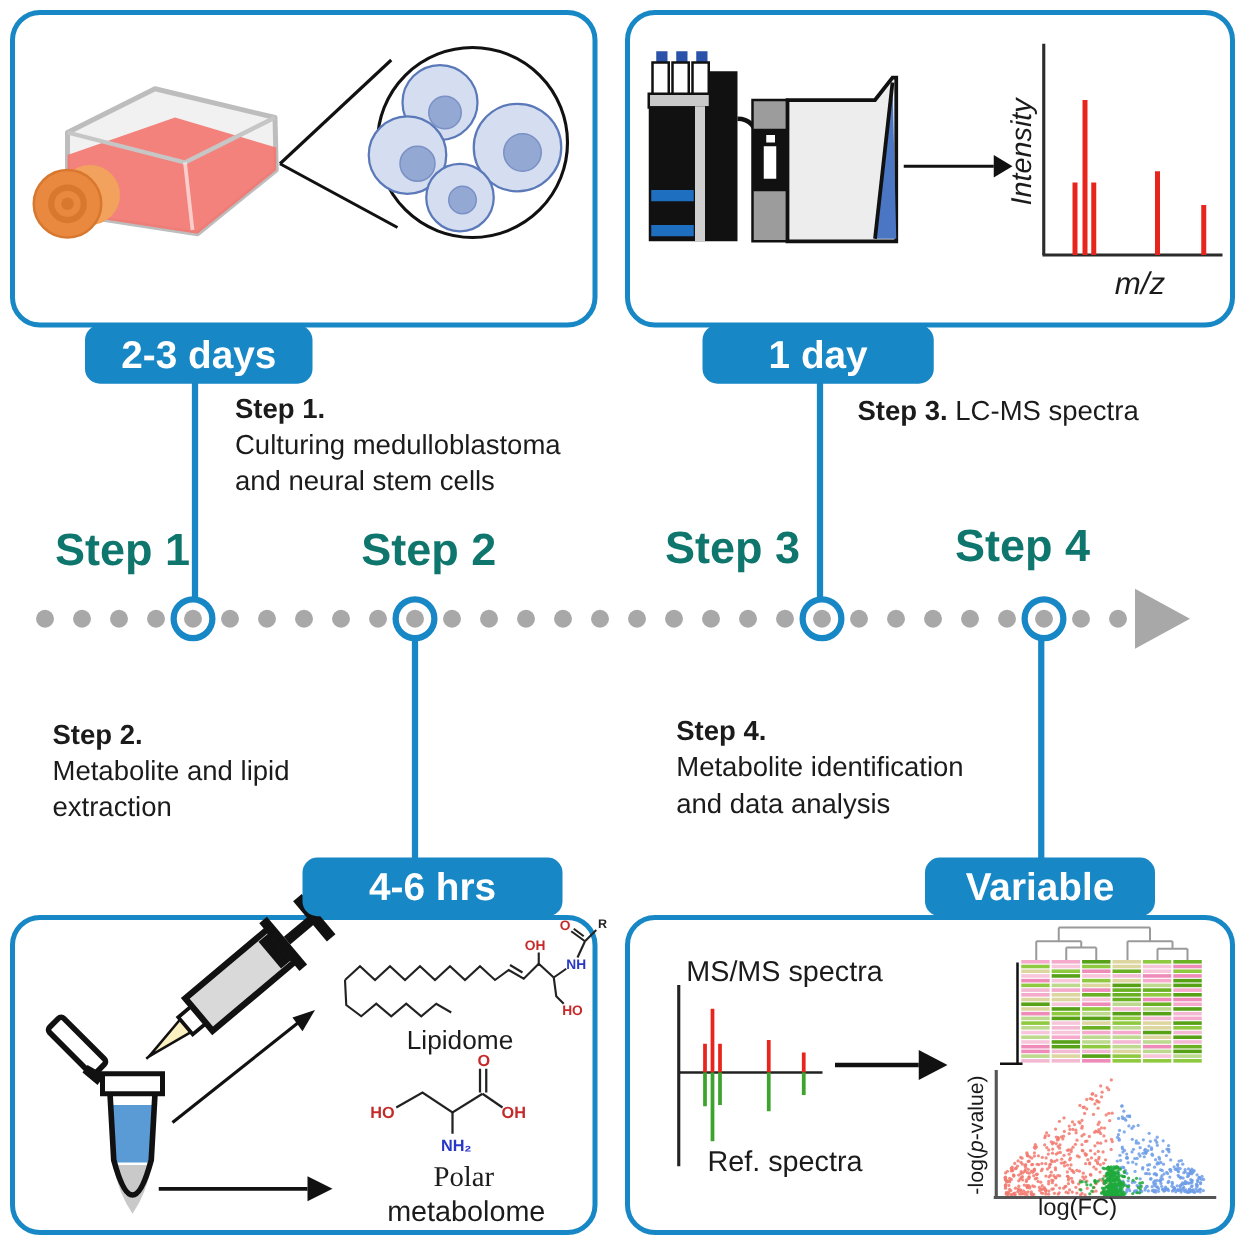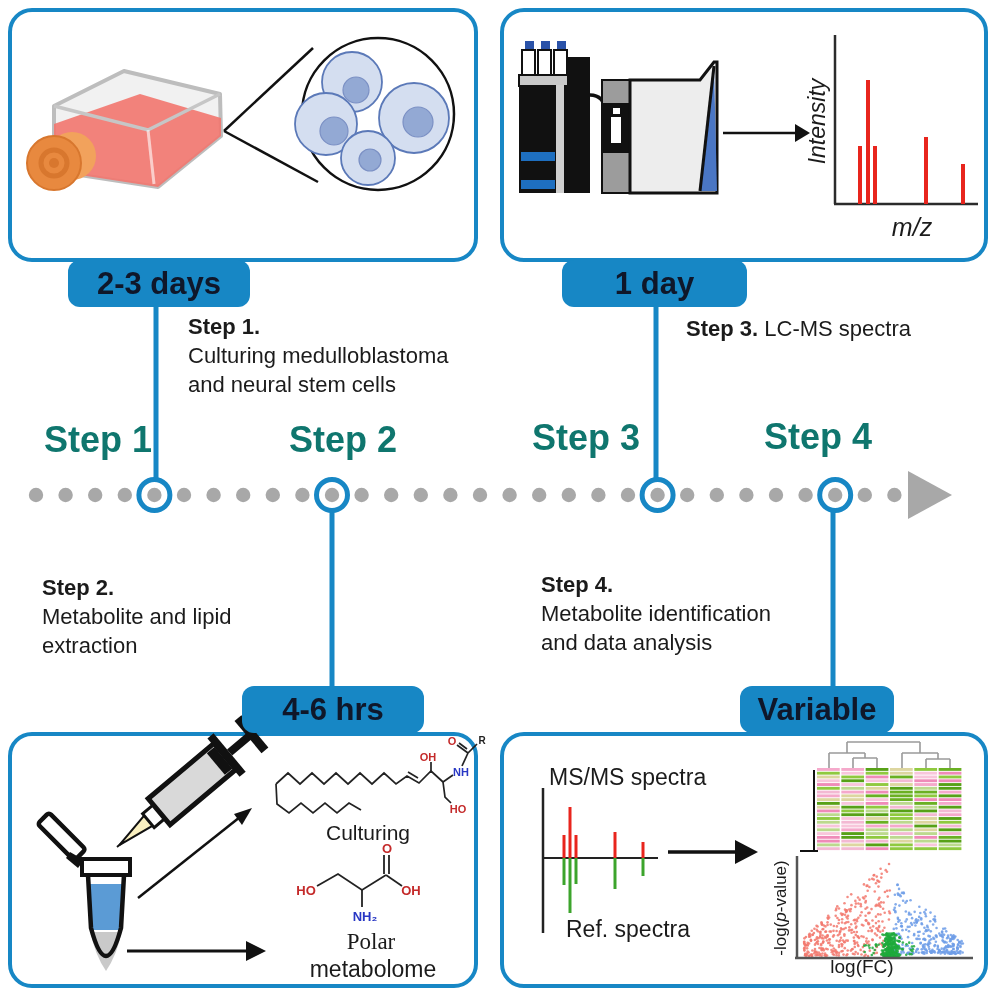--- a/index.html
+++ b/index.html
@@ -1,20 +1,20 @@
 <!DOCTYPE html>
 <html><head>
 <meta charset="utf-8">
 <style>
   html,body{margin:0;padding:0;background:#fff;}
   #stage{position:relative;width:996px;height:996px;background:#fff;overflow:hidden;
          font-family:"Liberation Sans",sans-serif;color:#1b1b1b;}
   .box{position:absolute;border:4px solid #1787c5;border-radius:24px;background:#fff;z-index:1;box-sizing:border-box;}
   #art{position:absolute;left:0;top:0;z-index:2;pointer-events:none;}
-  .badge{position:absolute;background:#1787c5;color:#0f172a;font-weight:bold;font-size:31px;
+  .badge{position:absolute;background:#1787c5;color:#ffffff;font-weight:bold;font-size:31px;
          text-align:center;border-radius:12px;z-index:3;line-height:47px;height:47px;}
   .steplbl{position:absolute;color:#0f766e;font-weight:bold;font-size:36px;z-index:3;}
   .desc{position:absolute;font-size:22px;line-height:29px;z-index:3;}
   .desc b{font-weight:bold;margin-top:28px;}
   .plotlbl{position:absolute;z-index:3;text-align:center;}
   .ital{font-style:italic;}
   .rot{transform:rotate(-90deg);transform-origin:center center;}
   .atom{position:absolute;z-index:3;font-weight:bold;font-size:11px;transform:translate(-50%,-50%);}
   .a-red{color:#c42a2a;}
   .a-blue{color:#2837c4;}
@@ -1346,22 +1346,22 @@
           <circle cx="893.7645277325064" cy="953.730059184134" r="1.3" fill="#1faa3c" opacity="0.85"></circle>
           <circle cx="876.0273733967915" cy="944.4682504190132" r="1.3" fill="#1faa3c" opacity="0.85"></circle>
         </g>
       <line x1="797" y1="856" x2="797" y2="958" stroke="#555" stroke-width="2.5"></line>
       <line x1="795" y1="958" x2="973" y2="958" stroke="#555" stroke-width="2.5"></line>
     </g>
   </svg>
 
   <div class="badge" style="left:68px;top:260px;width:182px;">2-3 days</div>
   <div class="badge" style="left:562px;top:260px;width:185px;">1 day</div>
-  <div class="badge" style="left:242px;top:686px;width:182px;">4-6 hrs</div>
-  <div class="badge" style="left:740px;top:686px;width:154px;">Variable</div>
+  <div class="badge" style="left:242px;top:686px;width:208px;">4-6 hrs</div>
+  <div class="badge" style="left:740px;top:686px;width:184px;">Variable</div>
 
   <div class="steplbl" style="left:20px;top:419px;width:132px;text-align:right;">Step 1</div>
   <div class="steplbl" style="left:287px;top:419px;width:112px;text-align:center;">Step 2</div>
   <div class="steplbl" style="left:520px;top:417px;width:132px;text-align:center;">Step 3</div>
   <div class="steplbl" style="left:762px;top:416px;width:112px;text-align:center;">Step 4</div>
 
   <div class="desc" style="left:188px;top:312px;width:320px;">
     <b>Step 1.</b>
     <div>Culturing medulloblastoma</div>
     <div>and neural stem cells</div>
@@ -1379,21 +1379,21 @@
     <div>Metabolite identification</div>
     <div>and data analysis</div>
   </div>
 
   <div class="plotlbl rot ital" style="left:757px;top:108px;width:120px;font-size:23px;">Intensity</div>
   <div class="plotlbl ital" style="left:882px;top:213px;width:60px;font-size:25px;">m/z</div>
 
   <div class="plotlbl" style="left:549px;top:764px;width:200px;text-align:left;font-size:23px;">MS/MS spectra</div>
   <div class="plotlbl" style="left:566px;top:916px;width:200px;text-align:left;font-size:23px;">Ref. spectra</div>
 
-  <div class="plotlbl" style="left:318px;top:821px;width:100px;font-size:21px;">Culturing</div>
+  <div class="plotlbl" style="left:318px;top:821px;width:100px;font-size:21px;">Lipidome</div>
   <div class="plotlbl" style="left:321px;top:929px;width:100px;font-size:23px;font-family:Liberation Serif, serif;">Polar</div>
   <div class="plotlbl" style="left:303px;top:956px;width:140px;font-size:23px;">metabolome</div>
 
   <div class="plotlbl rot" style="left:711px;top:898px;width:140px;font-size:17px;"><span>-log(</span><span class="ital">p</span><span>-value)</span></div>
   <div class="plotlbl" style="left:812px;top:956px;width:100px;font-size:19px;">log(FC)</div>
 
   <span class="atom a-red" style="left:428px;top:757px;">OH</span>
   <span class="atom a-red" style="left:452px;top:741px;">O</span>
   <span class="atom a-blk" style="left:482px;top:740px;font-size:10px;">R</span>
   <span class="atom a-blue" style="left:461px;top:772px;">NH</span>

